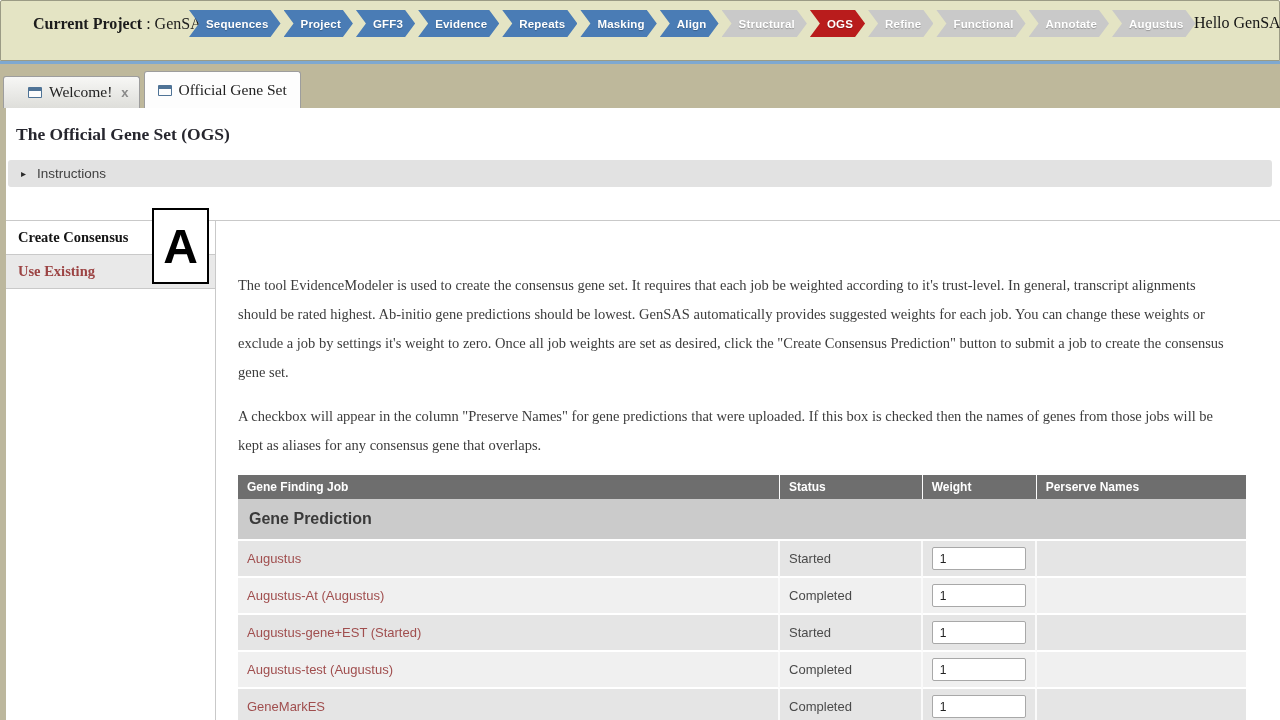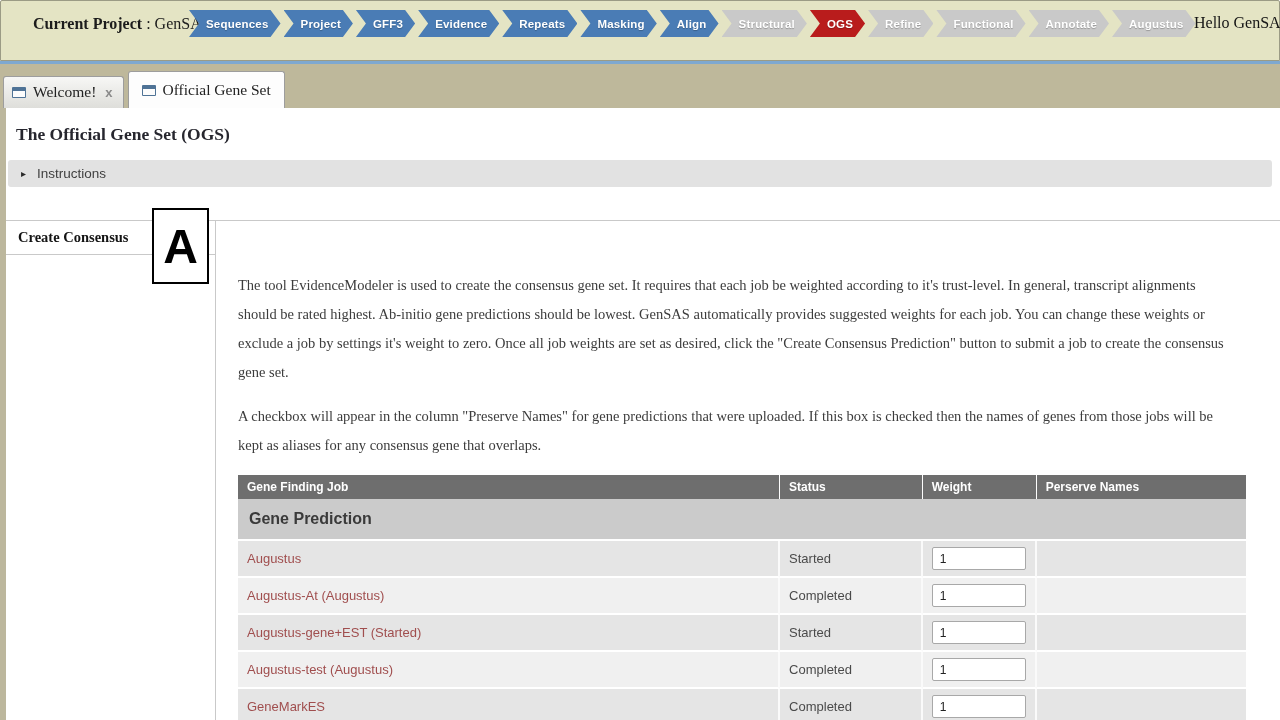--- a/index.html
+++ b/index.html
@@ -41,21 +41,21 @@
   .tabstrip {
     position:absolute; left:0; top:64px; width:1280px; height:44px;
     background:#beb89b; display:flex; align-items:flex-end; padding-left:3px;
   }
   .tab {
     display:flex; align-items:center; gap:7px;
     border:1px solid #9d9d9d; border-bottom:none; border-radius:3px 3px 0 0;
     font-family:"Liberation Serif","DejaVu Serif",serif; font-size:15.5px; color:#222;
     cursor:default; white-space:nowrap;
   }
-  .tab.inactive { background:linear-gradient(#f7f7f5,#dededa); padding:6px 10px 7px 8px; }
+  .tab.inactive { background:linear-gradient(#f7f7f5,#dededa); padding:6px 10px 7px 24px; }
   .tab.active   { background:#fdfdfd; padding:9px 13px 9px 13px; margin-left:4px; }
   .win-icon {
     width:14px; height:11px; background:#fcfcfc;
     border:1px solid #4f7396; border-top:4px solid #4f7396; border-radius:1px;
     display:inline-block; flex:0 0 auto;
   }
   .tab-close { font-size:13px; font-weight:bold; color:#8a8a8a; font-family:"Liberation Sans",sans-serif; margin-left:2px; }
 
   
   .content {
@@ -173,20 +173,21 @@
     <h1 class="page-title">The Official Gene Set (OGS)</h1>
 
     <div class="instructions">
       <span class="tri">▸</span>
       <span class="txt">Instructions</span>
     </div>
 
     <div class="panel">
       <div class="sidebar">
         <div class="side-item current">Create Consensus</div>
+        <div class="side-item other">Use Existing</div>
       </div>
 
       <div class="main">
         <p>The tool EvidenceModeler is used to create the consensus gene set. It requires that each job be weighted according to it's trust-level. In general, transcript alignments should be rated highest. Ab-initio gene predictions should be lowest. GenSAS automatically provides suggested weights for each job. You can change these weights or exclude a job by settings it's weight to zero. Once all job weights are set as desired, click the "Create Consensus Prediction" button to submit a job to create the consensus gene set.</p>
         <p>A checkbox will appear in the column "Preserve Names" for gene predictions that were uploaded. If this box is checked then the names of genes from those jobs will be kept as aliases for any consensus gene that overlaps.</p>
 
         <table class="jobs">
           <colgroup>
               <col style="width:545px">
               <col style="width:143px">

